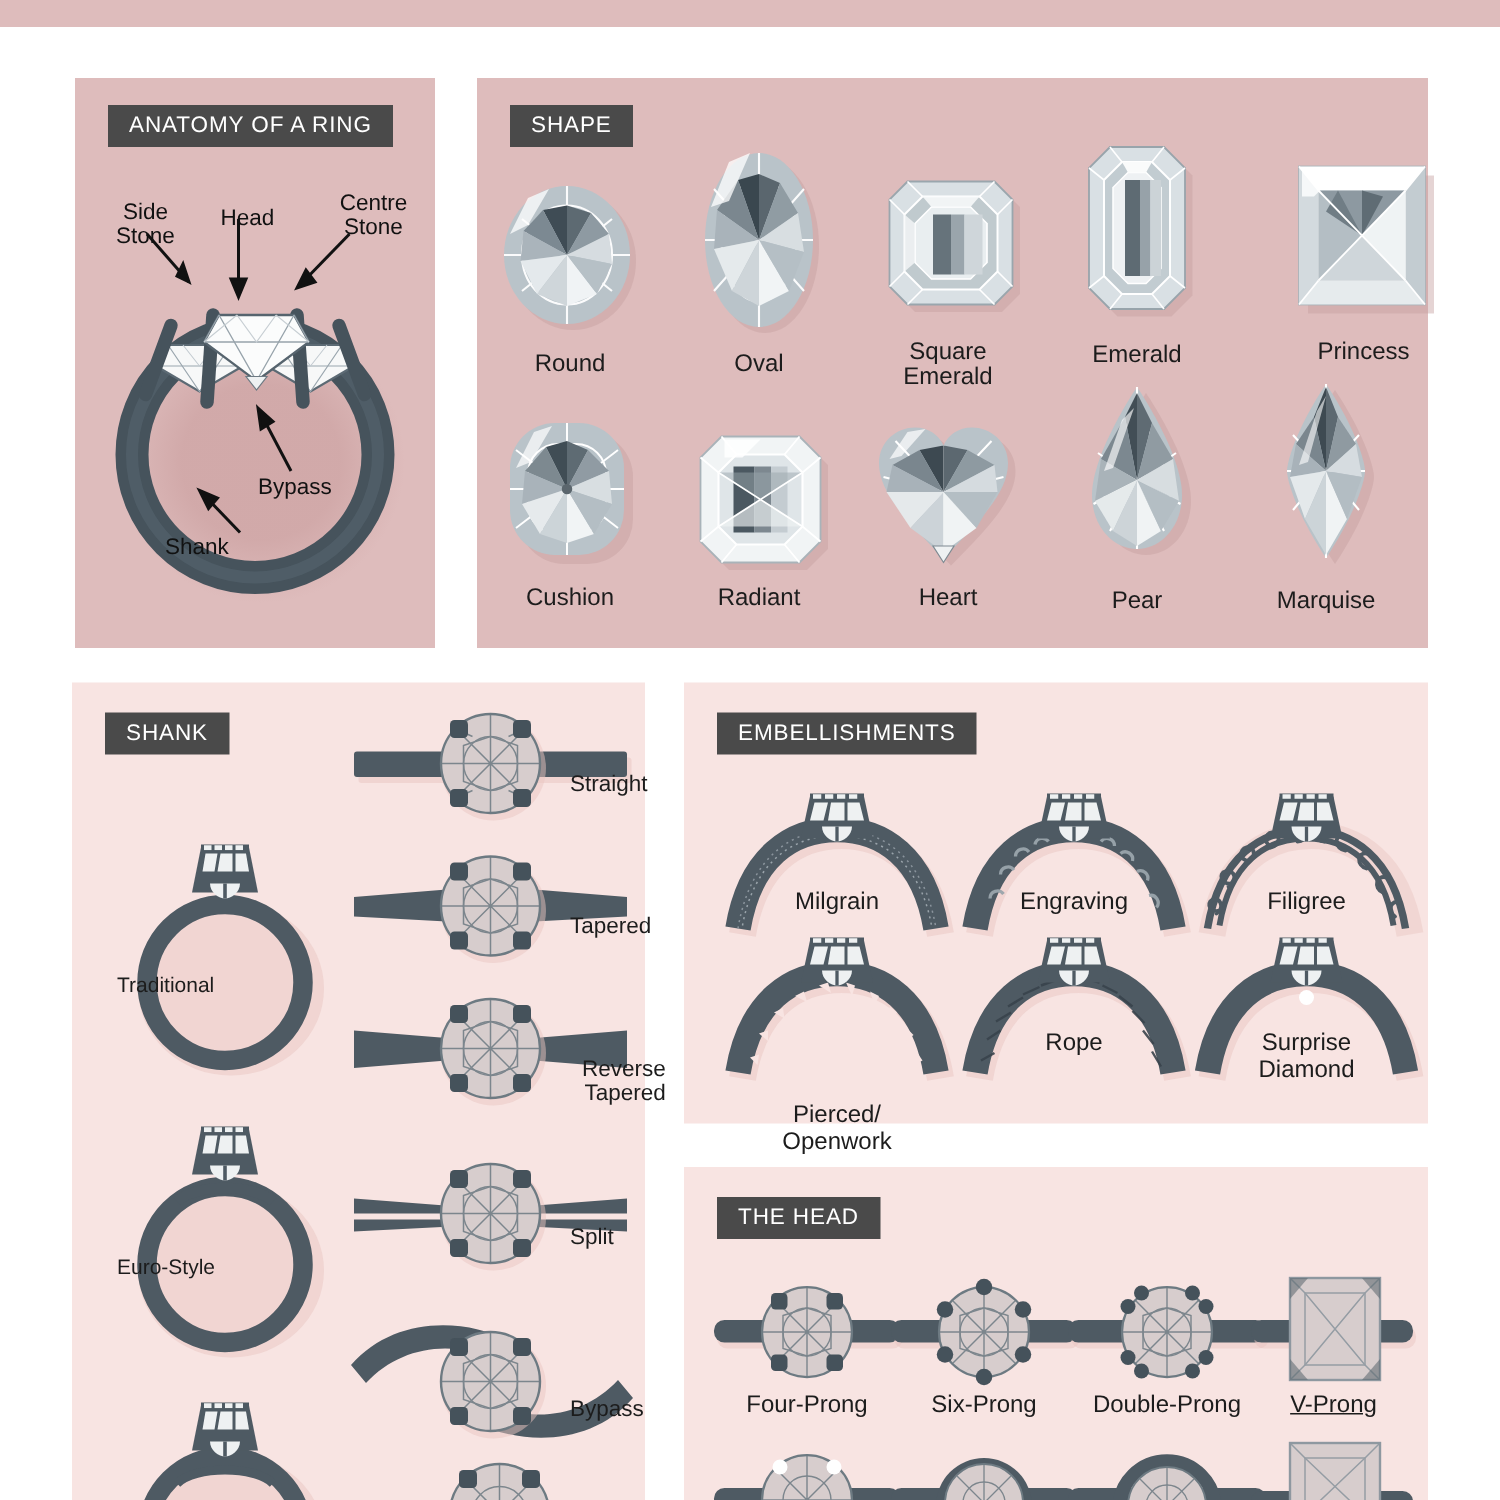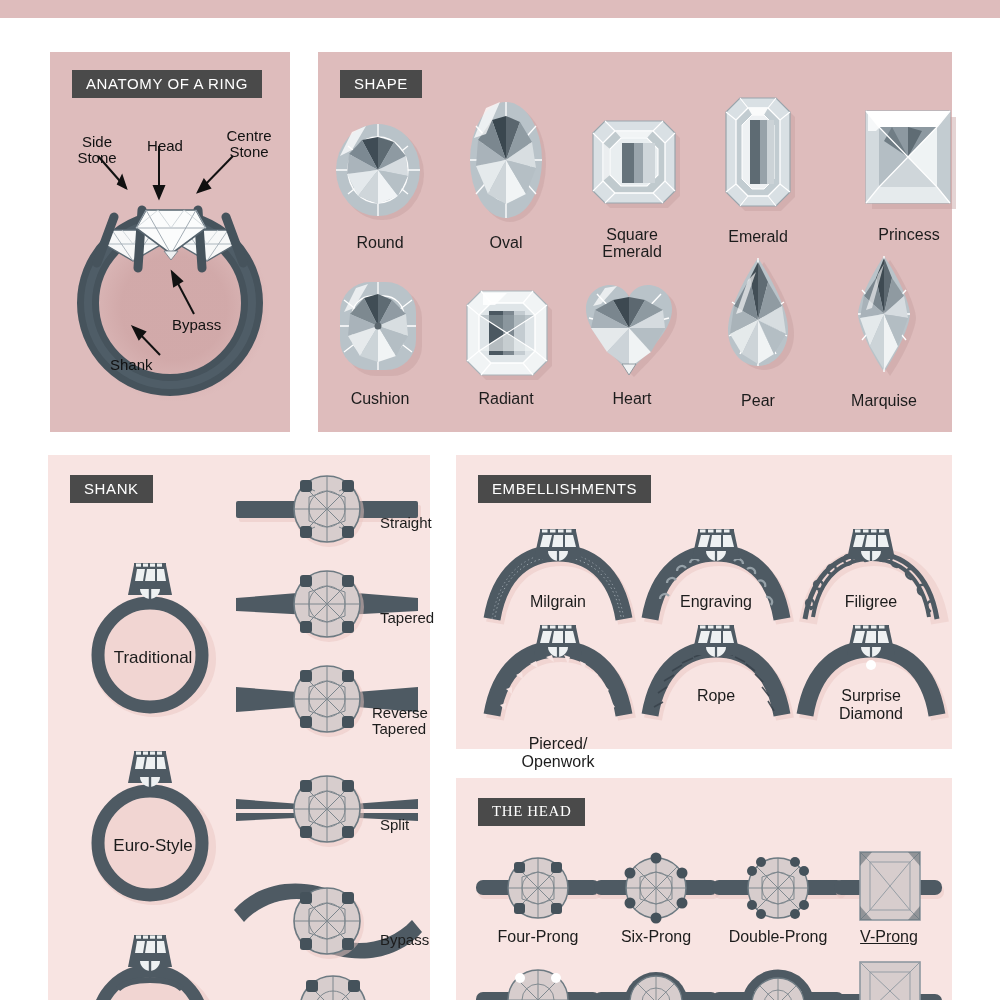--- a/index.html
+++ b/index.html
@@ -31,41 +31,41 @@
     font-size:15px;
     letter-spacing:0.6px;
     padding:6px 14px 7px 14px;
     white-space:nowrap;
     line-height:1;
   }
   #badge-anatomy   { left:22px; top:18px; font-size:15px; }
   #badge-shape     { left:22px; top:18px; }
   #badge-shank     { left:22px; top:20px; }
   #badge-embellish { left:22px; top:20px; }
-  #badge-head      { left:22px; top:20px;font-family:Liberation Serif, serif; }
+  #badge-head      { left:22px; top:20px; }
 
   
   .gem-tile { position:absolute; width:120px; }
   .gem-tile .gem-wrap { position:relative; height:120px; display:flex; align-items:center; justify-content:center; }
   .gem-tile .lbl { text-align:center; font-size:16px; color:#1c1c1c; line-height:1.08; margin-top:4px; white-space:pre-line; }
 
   
   .anno { position:absolute; font-size:15px; color:#111; line-height:1.06; white-space:pre-line; }
 
   
   .shank-row { position:absolute; }
   .shank-row .lbl { position:absolute; font-size:15px; color:#1c1c1c; line-height:1.08; white-space:pre-line; }
 
   
   .cell { position:absolute; }
   .cell .lbl { position:absolute; left:0; width:100%; text-align:center; font-size:16px; color:#1c1c1c; line-height:1.1; white-space:pre-line; }
 
   .ring-word {
-    position:absolute; font-size:17px; color:#1c1c1c;
-    left:0; width:100%; text-align:center;
+    position:absolute; font-size:14px; color:#1c1c1c;
+    left:0; width:100%; 
   }
   svg { display:block; overflow:visible; }
 </style>
 </head>
 <body>
 
 <div class="top-bar"></div>
 
 <div class="panel panel-dark" id="panel-anatomy">
   <div class="badge" id="badge-anatomy">ANATOMY OF A RING</div>
@@ -487,21 +487,21 @@
           <circle cx="0" cy="0" r="18"></circle>
           <path d="M-33,0 L33,0 M0,-33 L0,33 M-23,-23 L23,23 M23,-23 L-23,23"></path>
           <path d="M-18,-12 L0,-18 L18,-12 L18,12 L0,18 L-18,12 Z"></path>
         </g>
         <rect x="-27" y="-29" width="12" height="12" rx="3" fill="#45525b"></rect>
         <rect x="15" y="-29" width="12" height="12" rx="3" fill="#45525b"></rect>
         <rect x="-27" y="17" width="12" height="12" rx="3" fill="#45525b"></rect>
         <rect x="15" y="17" width="12" height="12" rx="3" fill="#45525b"></rect>
       </g>
     </svg>
-    <div class="lbl" style="left:144px; top:50px;">Reverse
+    <div class="lbl" style="left:160px; top:50px;text-align:right;">Reverse
 Tapered</div>
   </div>
 
   <div class="shank-row" style="left:180px; top:310px;">
     <svg width="200" height="80" viewBox="0 0 200 80">
       <path d="M8,34 L86,40 L86,44 L8,44 Z" fill="#4e5a63"></path>
       <path d="M8,48 L86,48 L86,52 L8,56 Z" fill="#4e5a63"></path>
       <path d="M190,34 L112,40 L112,44 L190,44 Z" fill="#4e5a63"></path>
       <path d="M190,48 L112,48 L112,52 L190,56 Z" fill="#4e5a63"></path>
       <g transform="translate(99,44)">

